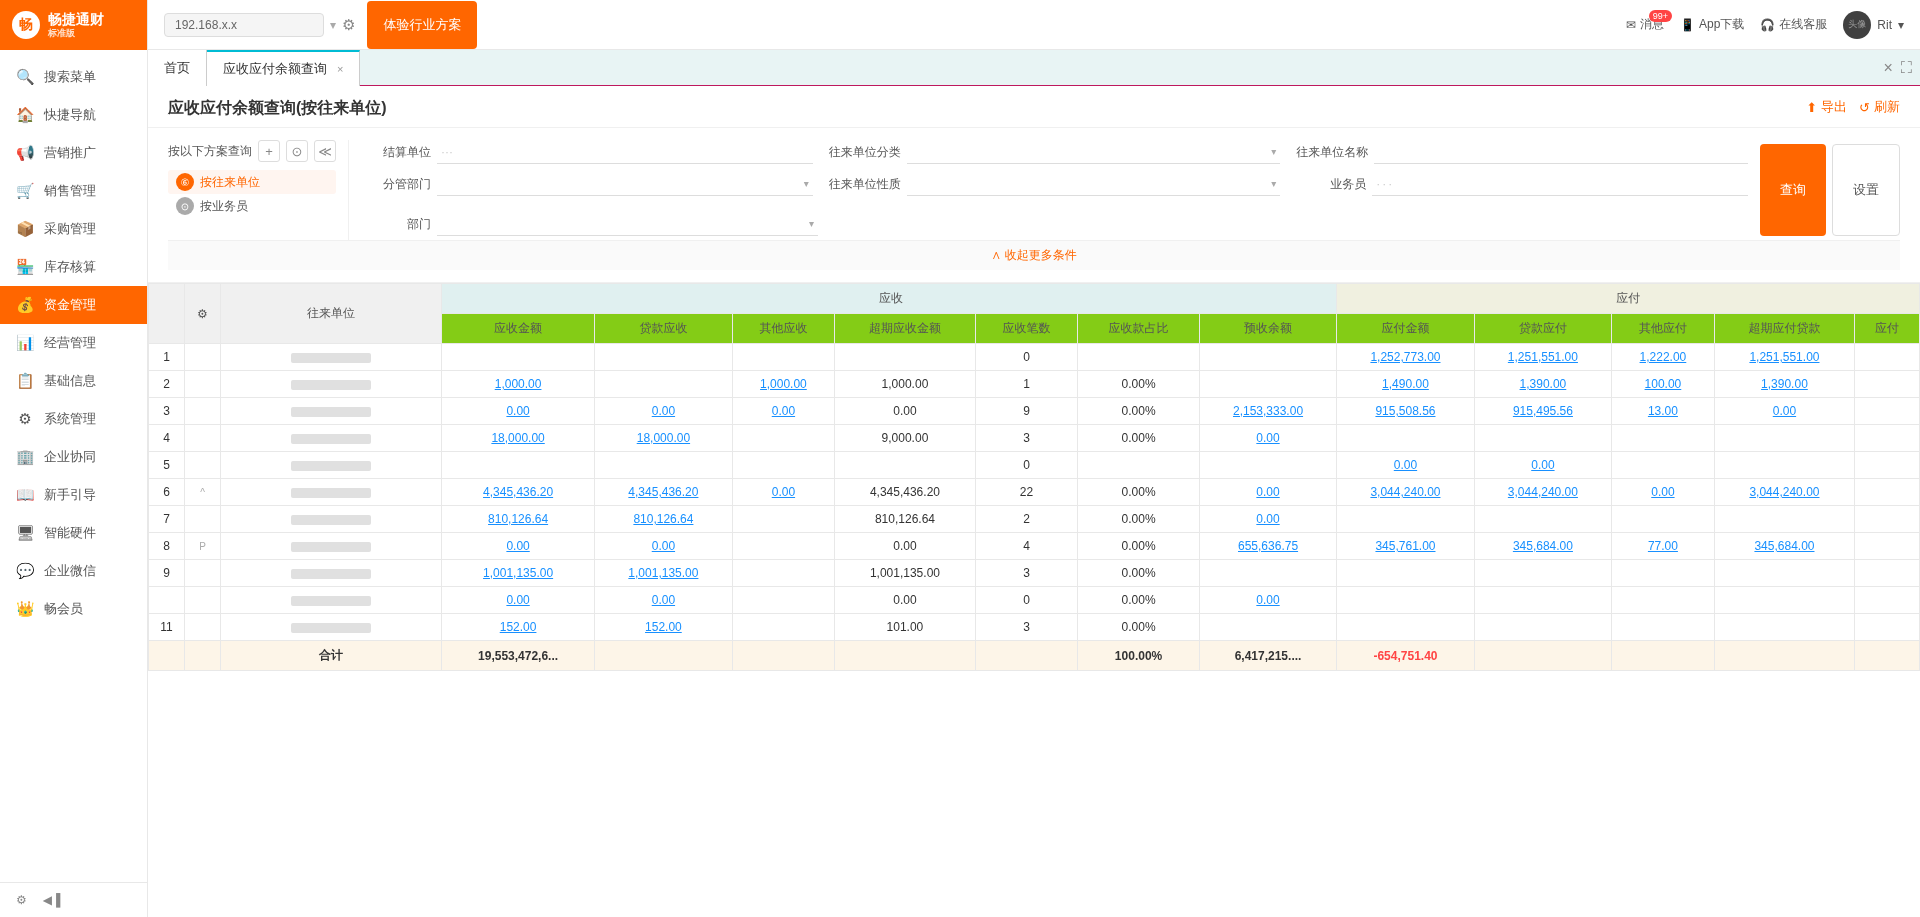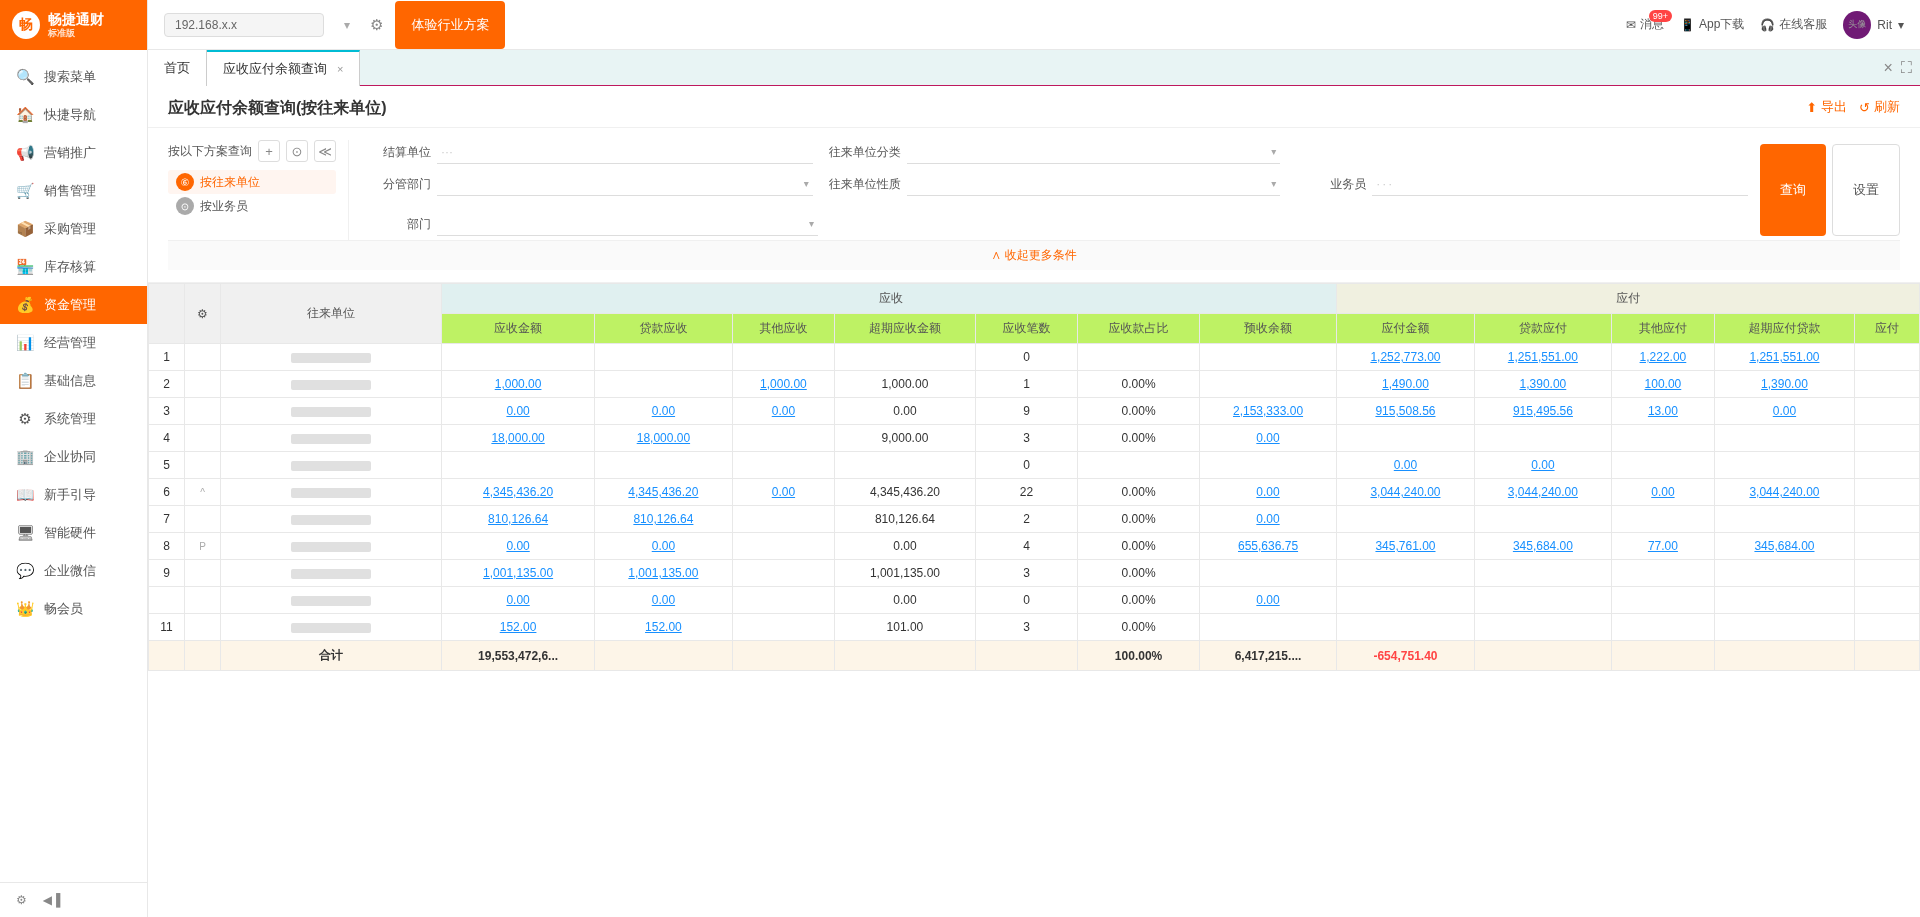--- a/index.html
+++ b/index.html
@@ -34,38 +34,38 @@
       border-top: 1px solid #e8e8e8; color: #888;
     }
 
     
     .top-header {
       position: fixed; left: 148px; top: 0; right: 0; height: 50px;
       background: #fff; border-bottom: 1px solid #e8e8e8;
       display: flex; align-items: center; padding: 0 16px; gap: 12px; z-index: 99;
     }
     .header-search-area {
-      display: flex; align-items: center; gap: 20px;
+      display: flex; align-items: center; gap: 6px;
     }
     .header-addr {
       background: #f5f5f5; border: 1px solid #ddd; border-radius: 4px;
       padding: 4px 10px; font-size: 12px; color: #666; min-width: 160px;
     }
     .header-btn-orange {
       background: #ff6600; color: #fff; border: none; border-radius: 4px;
       padding: 15px 16px; font-size: 13px; cursor: pointer;
     }
     .header-icons { display: flex; align-items: center; gap: 16px; color: #555; font-size: 12px; }
     .header-icon-item { display: flex; align-items: center; gap: 4px; cursor: pointer; position: relative; }
     .badge {
       background: #ff4444; color: #fff; font-size: 9px; border-radius: 10px;
       padding: 1px 4px; position: absolute; top: -6px; right: -8px; min-width: 16px; text-align: center;
     }
     .header-avatar {
-      width: 28px; height: 28px; border-radius: 50%; background: #701a75;
+      width: 28px; height: 28px; border-radius: 50%; background: #404040;
       display: flex; align-items: center; justify-content: center; font-size: 10px; color: #888;
     }
     .header-user { display: flex; align-items: center; gap: 6px; color: #555; font-size: 12px; }
 
     
     .main-content {
       margin-left: 148px; margin-top: 50px; height: calc(917px - 50px);
       display: flex; flex-direction: column; overflow: hidden;
     }
 
@@ -135,21 +135,21 @@
     
     .table-area { flex: 1; overflow: auto; }
     .data-table {
       width: 100%; border-collapse: collapse; font-size: 12px;
     }
     .data-table th, .data-table td {
       border: 1px solid #e8e8e8; padding: 6px 8px; text-align: center;
       white-space: nowrap;
     }
     .data-table thead th {
-      background: #bef264; color: #555; font-weight: normal;
+      background: #84cc16; color: #555; font-weight: normal;
       position: sticky; top: 0; z-index: 2;
     }
     .data-table thead tr:first-child th {
       background: #f0f0f0;
     }
     .data-table tbody td { background: #fff; }
     .data-table tfoot td { background: #fdf5e8; font-weight: bold; }
     .cell-link { color: #1890ff; text-decoration: underline; cursor: pointer; }
     .cell-red { color: #ff4444; }
     .col-number { width: 36px; }
@@ -340,20 +340,24 @@
                 <span class="fff-label">结算单位</span>
                 <div class="fff-input">
                   <span class="fff-text">···</span>
                 </div>
               </div>
               <div class="filter-form-field">
                 <span class="fff-label">往来单位分类</span>
                 <div class="fff-input" style="justify-content:flex-end;">
                   <span class="dropdown-arrow">▾</span>
                 </div>
+              </div>
+              <div class="filter-form-field">
+                <span class="fff-label">往来单位名称</span>
+                <div class="fff-input"></div>
               </div>
             </div>
 
             <div style="display:grid;grid-template-columns:1fr 1fr 1fr;gap:8px 16px;margin-bottom:16px;align-items:center;">
               <div class="filter-form-field">
                 <span class="fff-label">分管部门</span>
                 <div class="fff-input" style="justify-content:flex-end;">
                   <span class="dropdown-arrow">▾</span>
                 </div>
               </div>

